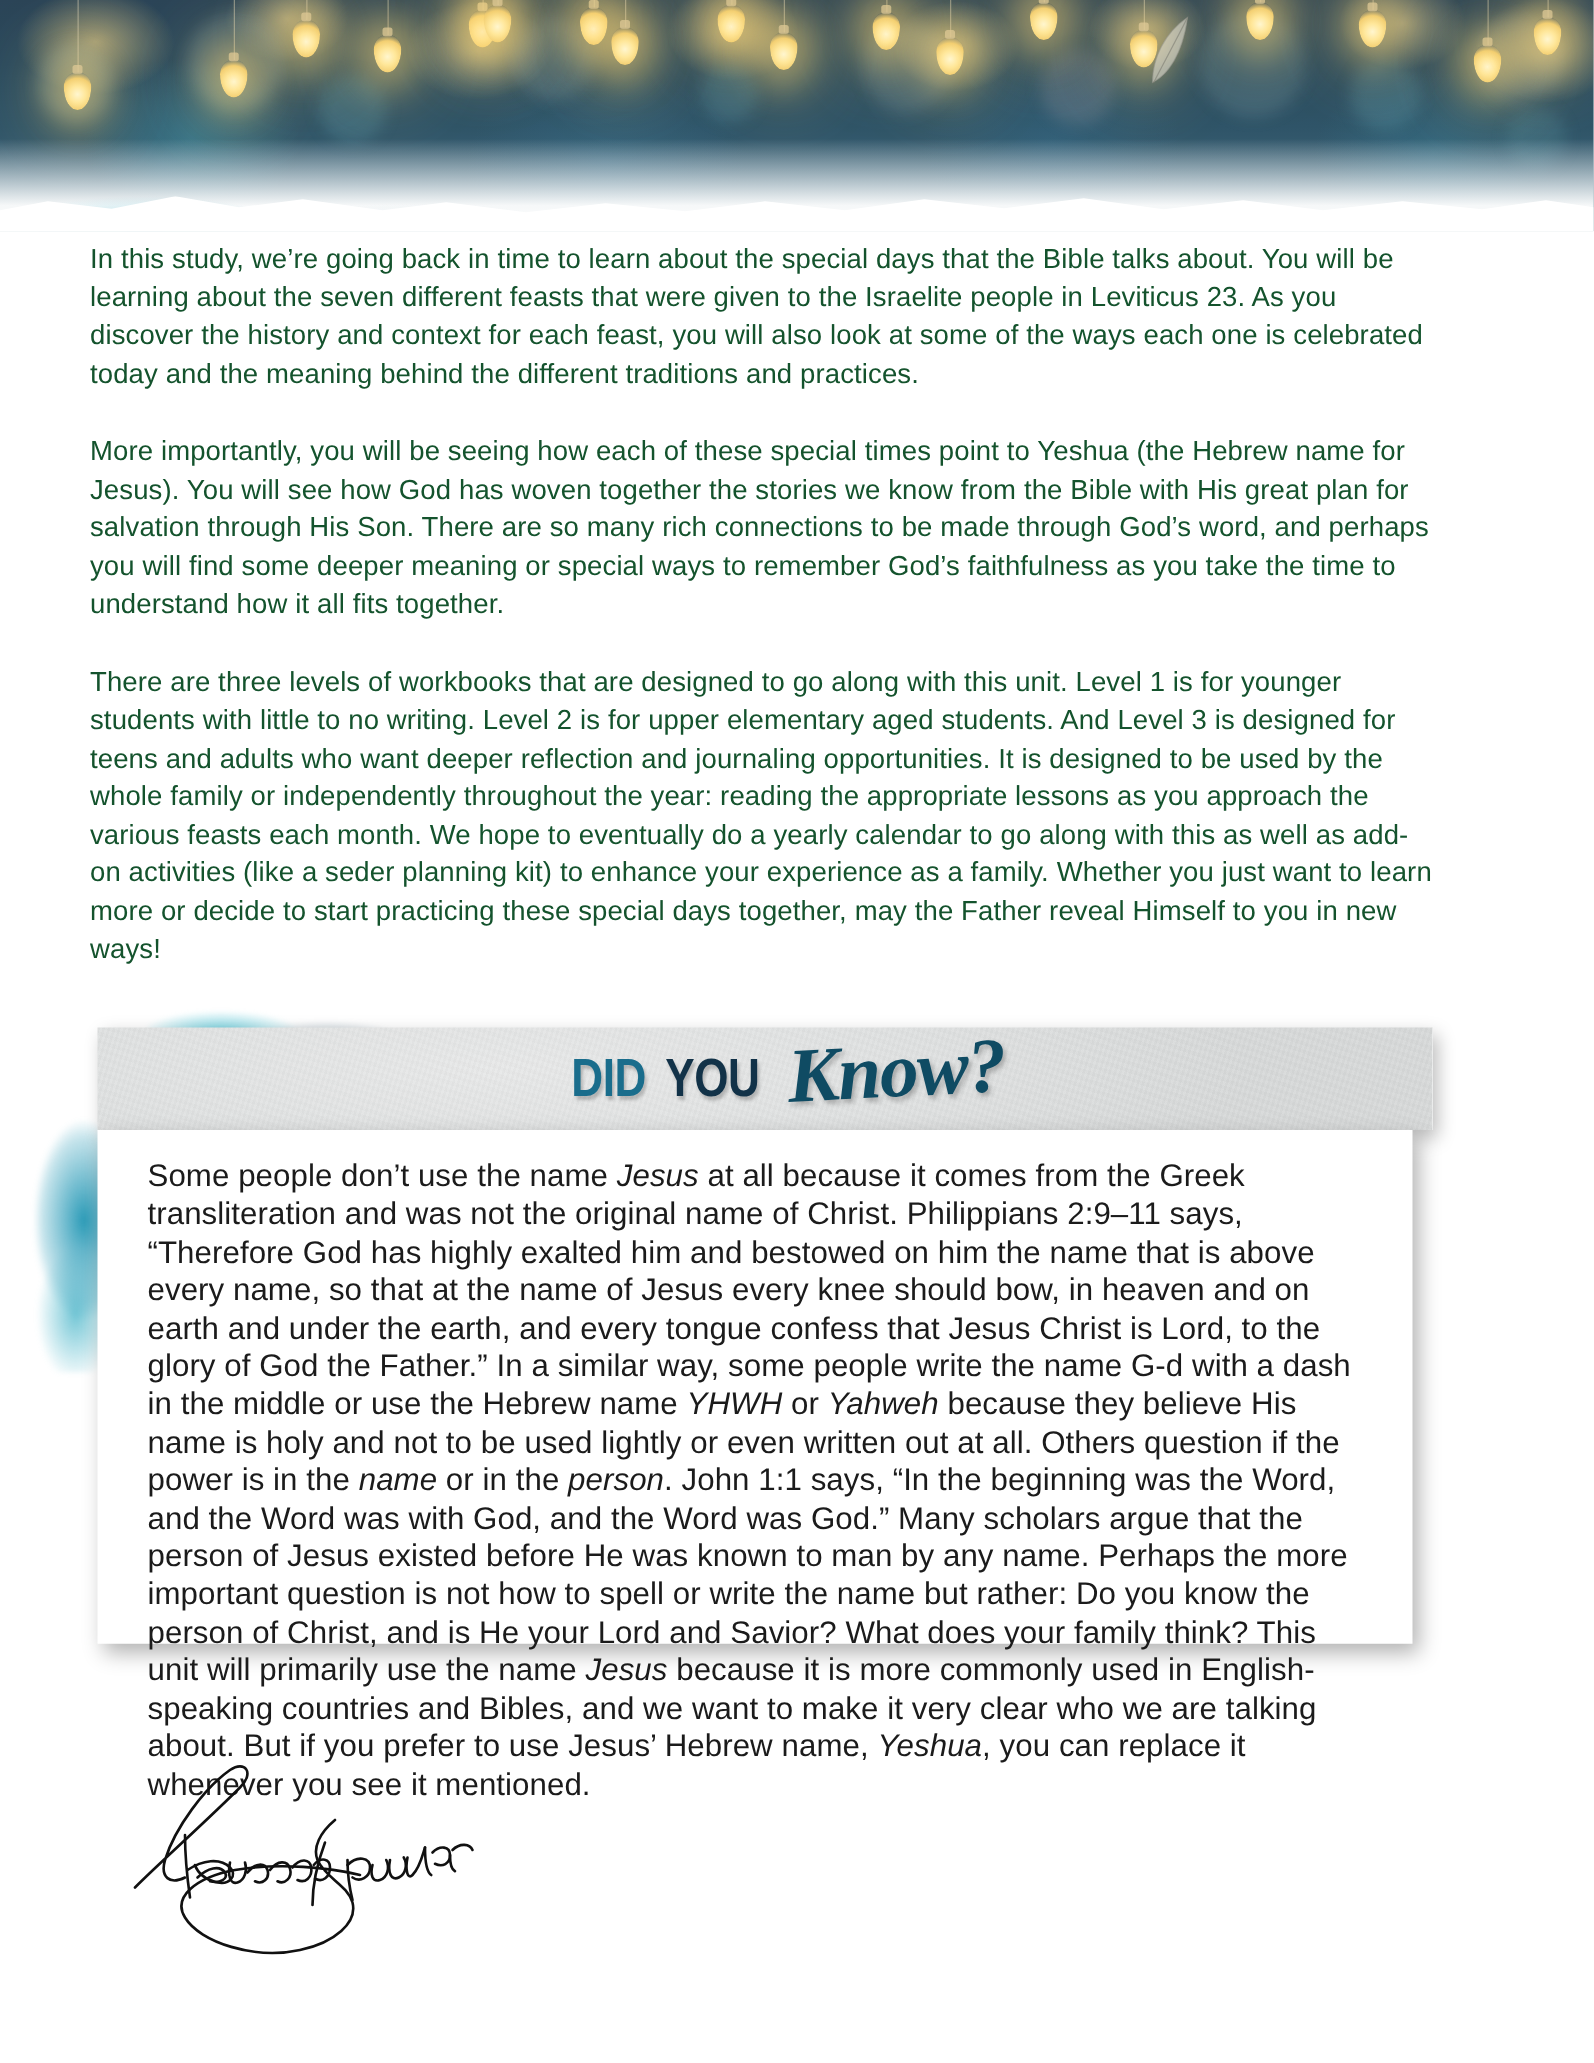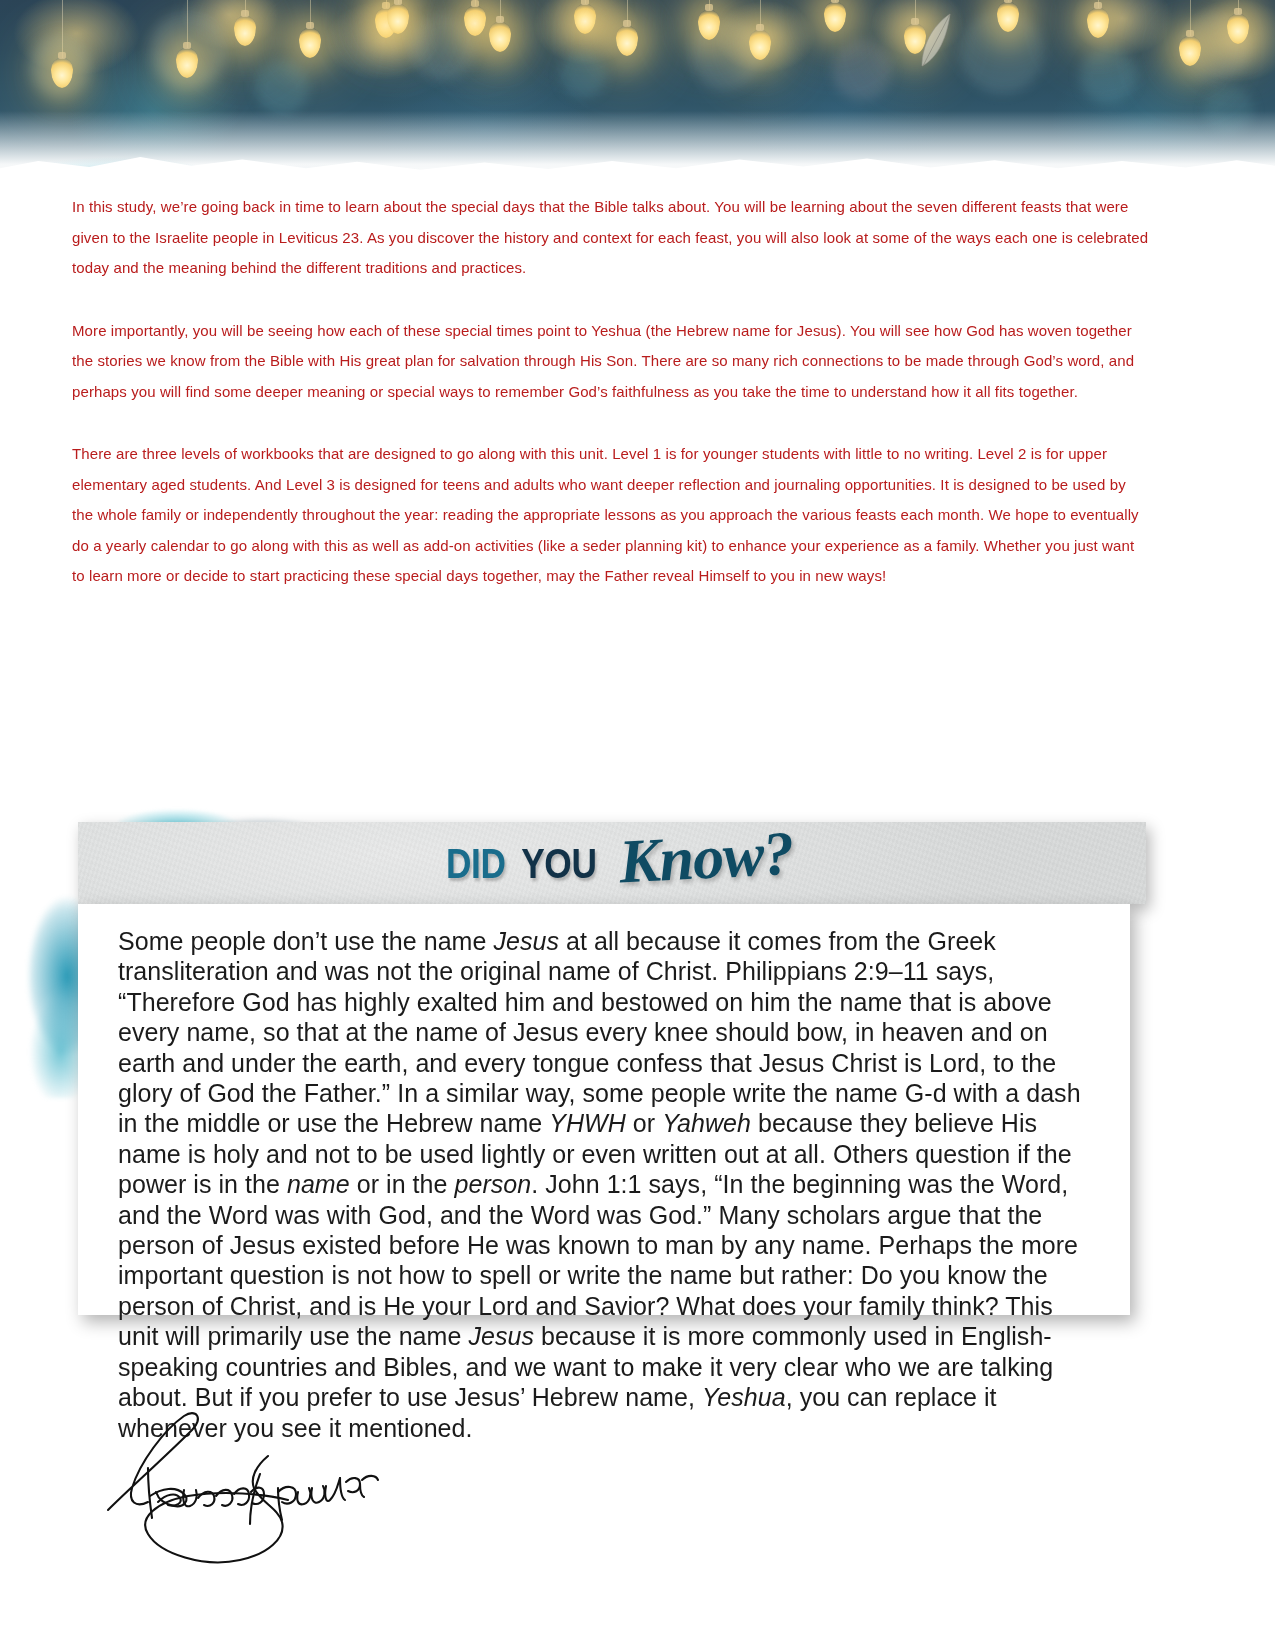--- a/index.html
+++ b/index.html
@@ -100,23 +100,23 @@
   
   .intro {
     position: absolute;
     top: 192px; left: 72px;
     width: 1078px;
   }
   .intro p {
     margin: 0 0 32px 0;
     font-family: "Liberation Sans", sans-serif;
     font-weight: 300;
-    font-size: 15px;
+    font-size: 22px;
     line-height: 30.5px;
-    color: #b91c1c;
+    color: #14532d;
     letter-spacing: .1px;
   }
   .intro p:last-child { margin-bottom: 0; }
 
   
   .dyk-wrap {
     position: absolute;
     top: 790px; left: 0;
     width: 1275px;
     height: 560px;
@@ -155,21 +155,21 @@
     left: 78px; top: 32px;
     width: 1068px; height: 82px;
     background:
       repeating-linear-gradient(107deg, rgba(0,0,0,.018) 0 2px, rgba(255,255,255,.02) 2px 4px),
       repeating-linear-gradient(19deg, rgba(0,0,0,.013) 0 3px, rgba(255,255,255,.015) 3px 6px),
       radial-gradient(ellipse 600px 120px at 30% 40%, #e9eaea 0%, #dfe1e1 65%, #d8dada 100%);
     box-shadow: 4px 6px 14px rgba(0,0,0,.28);
   }
   .dyk-title {
     position: absolute;
-    left: 1px; top: 0; width: 1068px; height: 82px;
+    left: 12px; top: 0; width: 1068px; height: 82px;
     display: flex; align-items: center; justify-content: center;
     gap: 0;
     white-space: nowrap;
   }
   .dyk-did {
     font-family: "Liberation Sans", sans-serif;
     font-weight: bold;
     font-size: 43px;
     letter-spacing: -.5px;
     color: #1a6d8c;

